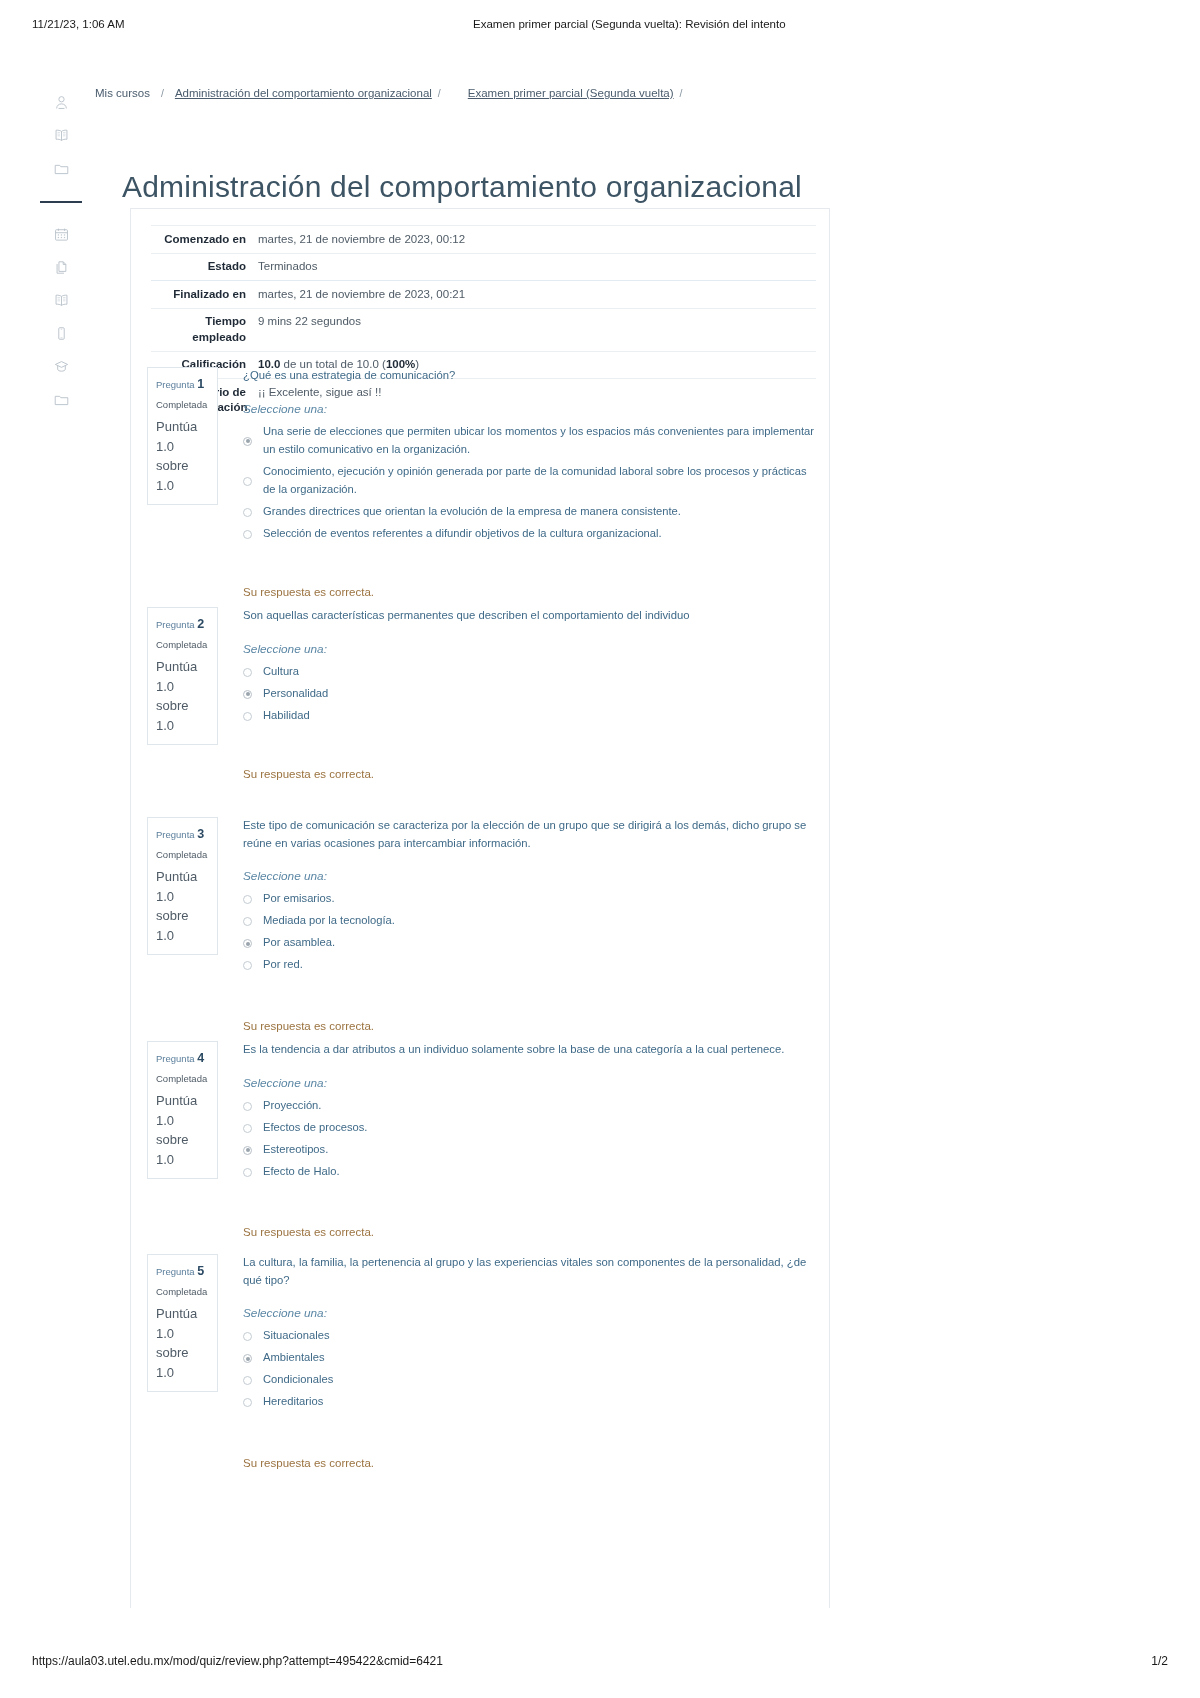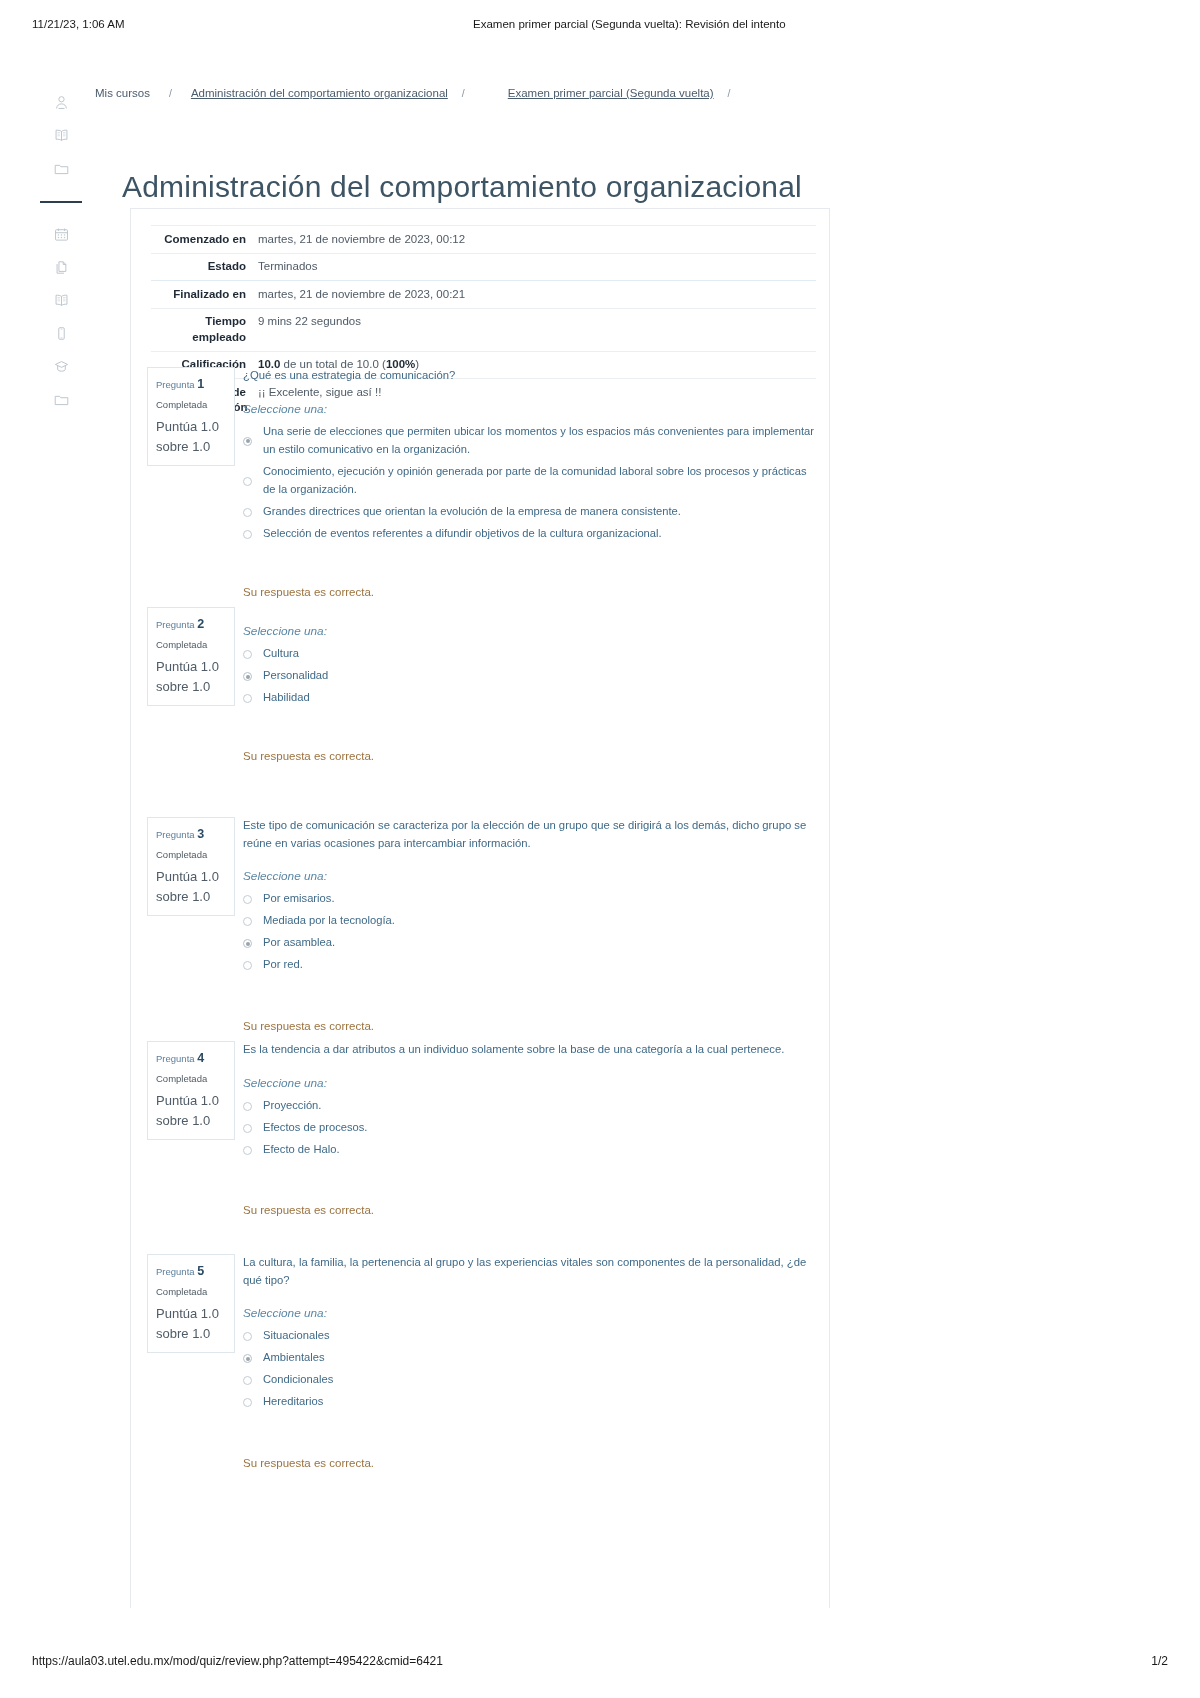--- a/index.html
+++ b/index.html
@@ -37,21 +37,21 @@
   .rail-item svg { display:block; }
   .rail-sep {
     width:42px; height:33px; display:flex; align-items:center; justify-content:center;
   }
   .rail-sep i { display:block; width:42px; height:2px; background:#2d3e50; }
 
   
   .crumbs {
     position:absolute; left:95px; top:87px;
     font-size:11.5px; color:#4a5c6d;
-    display:flex; align-items:center; gap:12px;
+    display:flex; align-items:center; gap:4px;
     white-space:nowrap;
   }
   .crumb { color:#4a5c6d; }
   .crumb.link { text-decoration:underline; }
   .crumb-sep { color:#8795a1; padding:0 7px; font-size:10.5px; }
   .crumb-sep.tight { padding:0 4px 0 2px; }
   .crumb-gap { display:inline-block; width:15px; }
 
   
   .page-title {
@@ -81,21 +81,21 @@
   }
   .sv {
     flex:1; padding:5.5px 0 5.5px 5px;
     font-size:11.5px; color:#4f5b66; line-height:1.35;
   }
   .sv b { color:#1f2a36; font-weight:700; }
 
   
   .q { position:absolute; left:0; width:700px; }
   .qinfo {
-    position:absolute; left:16px; top:0; width:88px;
+    position:absolute; left:16px; top:0; width:71px;
     border:1px solid #dfe6ec; background:#fff;
     padding:7px 8px 9px 8px;
   }
   .qinfo .l1 { font-size:9.5px; color:#5b7f9c; line-height:1.5; }
   .qinfo .l1 b { font-size:12.5px; font-weight:700; color:#2c4a63; }
   .qinfo .l2 { font-size:9.5px; color:#4f5b66; line-height:1.5; margin-top:4px; }
   .qinfo .l3 { font-size:13px; color:#4f5b66; line-height:1.5; margin-top:5px; }
 
   .qbody { position:absolute; left:112px; top:0; width:572px; }
   .qtext {
@@ -276,20 +276,21 @@
       <div class="q" style="top: 398px;">
         <div class="qinfo">
           <div class="l1"><span>Pregunta </span><b>2</b></div>
           <div class="l2">Completada</div>
           <div class="l3">
             <div>Puntúa 1.0</div>
             <div>sobre 1.0</div>
           </div>
         </div>
         <div class="qbody">
+          <div class="qtext">Son aquellas características permanentes que describen el comportamiento del individuo</div>
           <div class="qprompt">Seleccione una:</div>
           <label class="opt">
             <span class="radio"></span>
             <span class="olabel">Cultura</span>
           </label>
           <label class="opt">
             <span class="radio sel"></span>
             <span class="olabel">Personalidad</span>
           </label>
           <label class="opt">
@@ -344,20 +345,24 @@
           <div class="qprompt">Seleccione una:</div>
           <label class="opt">
             <span class="radio"></span>
             <span class="olabel">Proyección.</span>
           </label>
           <label class="opt">
             <span class="radio"></span>
             <span class="olabel">Efectos de procesos.</span>
           </label>
           <label class="opt">
+            <span class="radio sel"></span>
+            <span class="olabel">Estereotipos.</span>
+          </label>
+          <label class="opt">
             <span class="radio"></span>
             <span class="olabel">Efecto de Halo.</span>
           </label>
           <div class="feedback" style="margin-top: 46px;">Su respuesta es correcta.</div>
         </div>
       </div>
       <div class="q" style="top: 1045px;">
         <div class="qinfo">
           <div class="l1"><span>Pregunta </span><b>5</b></div>
           <div class="l2">Completada</div>

